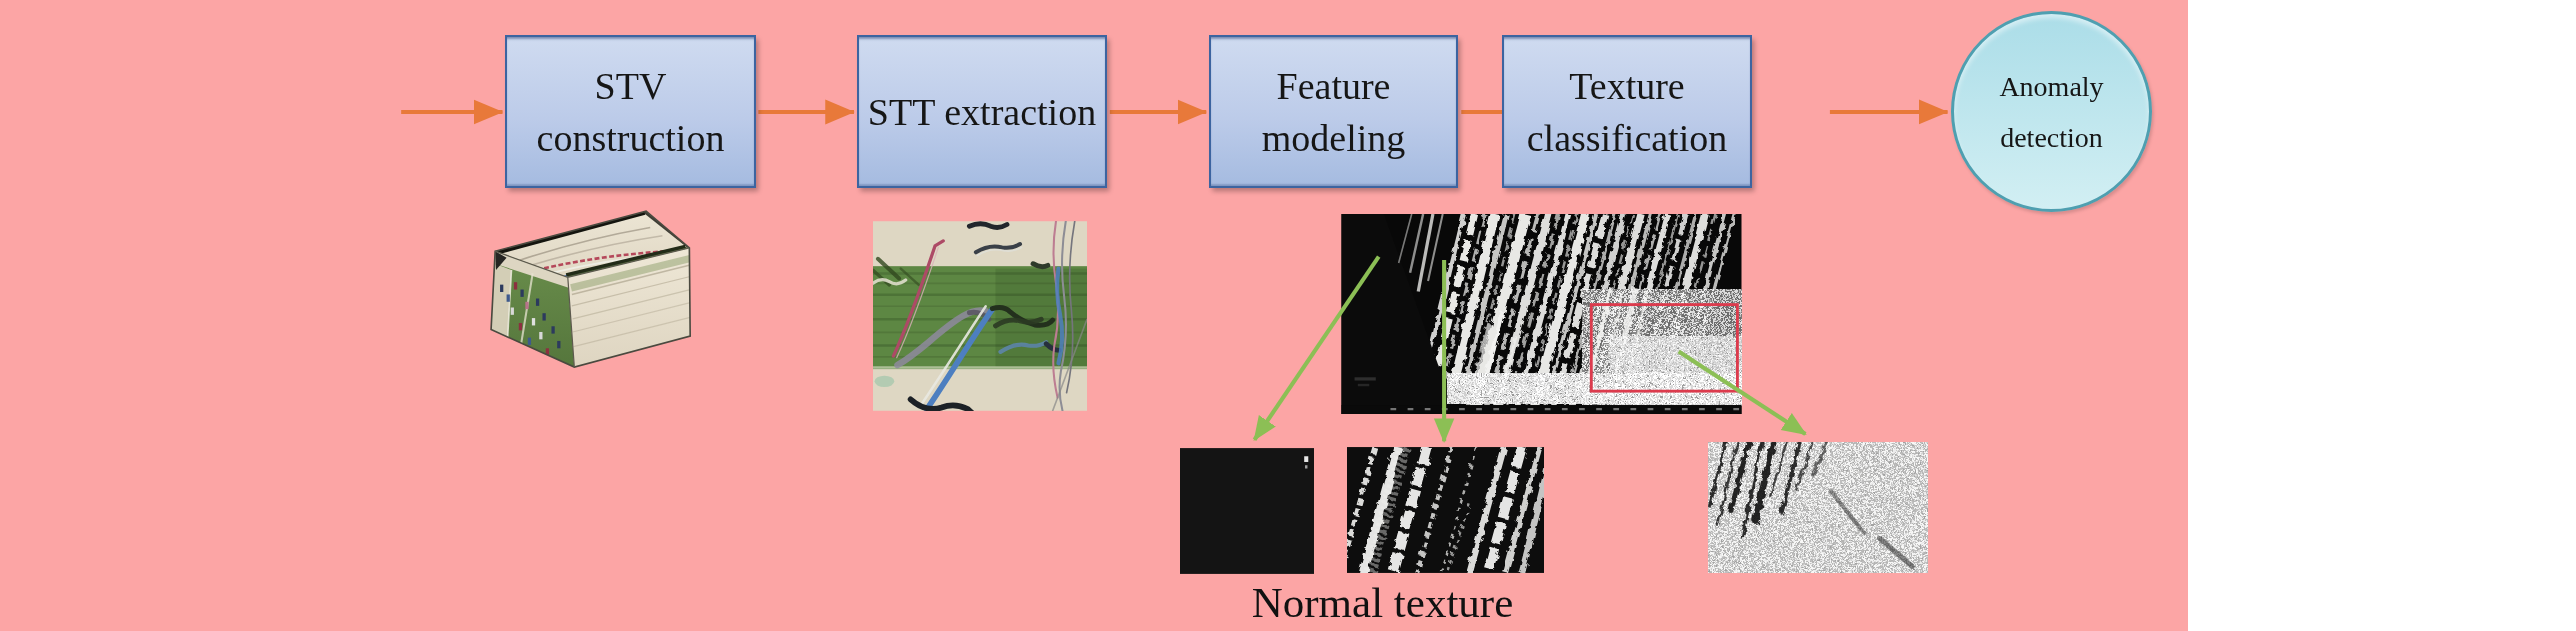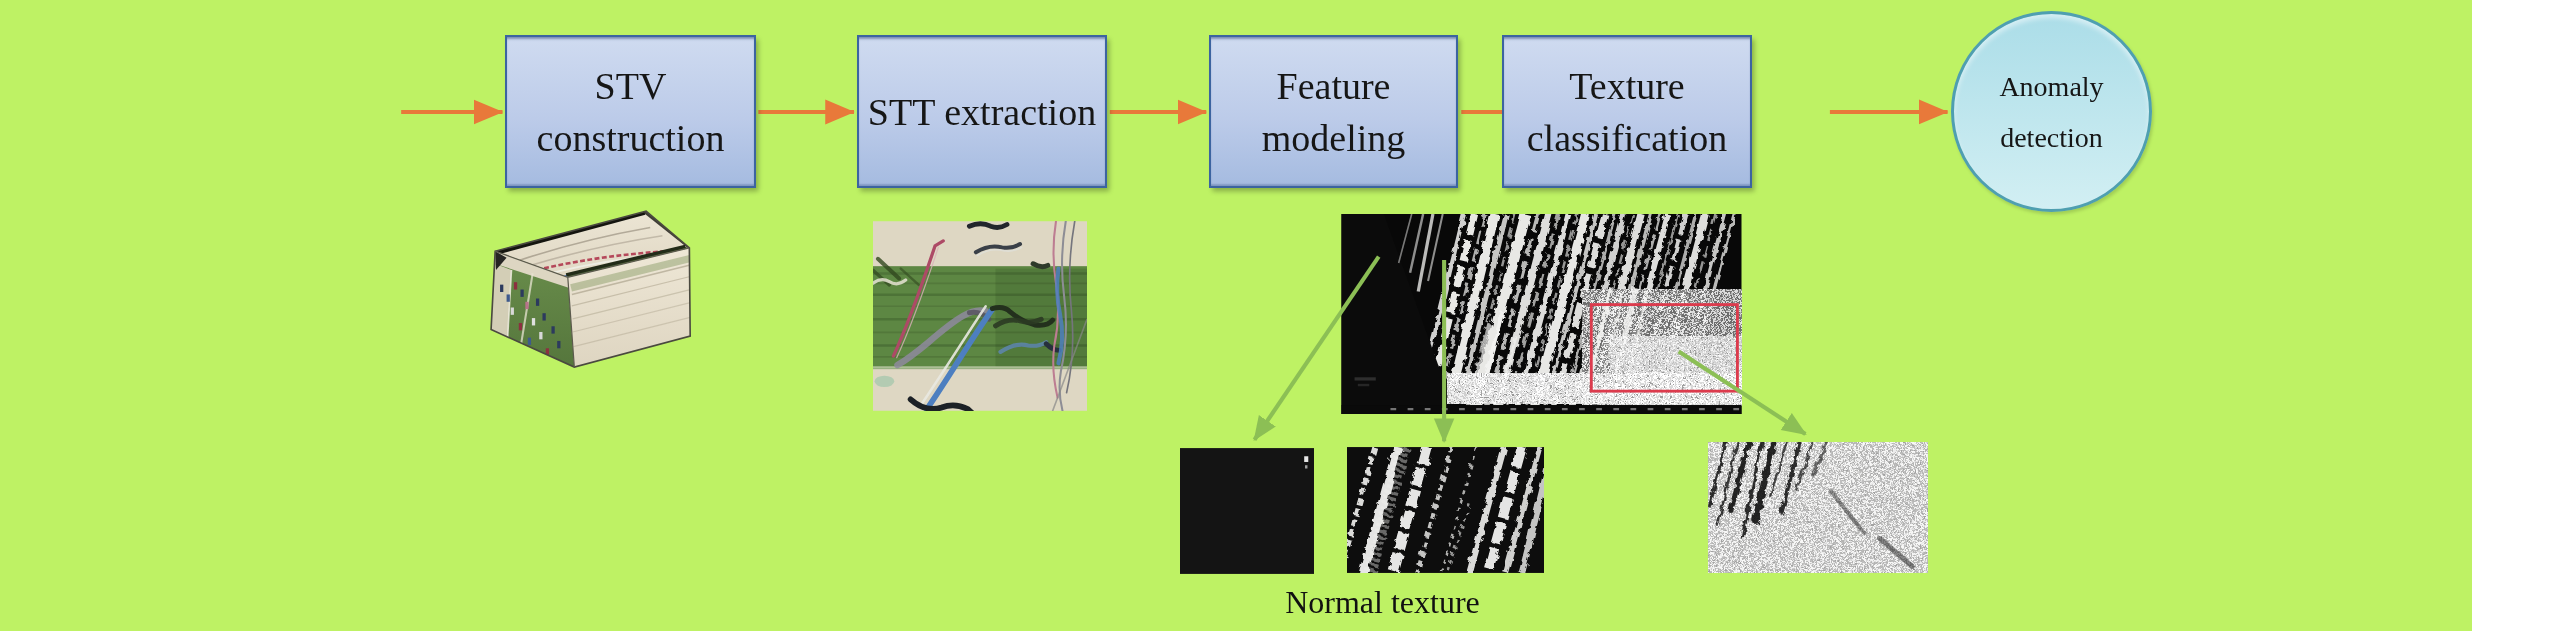--- a/index.html
+++ b/index.html
@@ -1,36 +1,36 @@
 <!DOCTYPE html>
 <html style="--flow-arrow: #E8793A; --annotation-arrow: #8CBF55; --highlight-box: #DC3B4D; --box-border: #3C64A0; --box-fill-top: #CFDBF0; --box-fill-bottom: #A5BBE0; --circle-border: #4F9FB0; --circle-fill-top: #ABDDE8; --circle-fill-bottom: #D2EFF3; --label-text: #161616;font-size:13px"><head>
 <meta charset="utf-8">
 <style>
   html,body{margin:0;padding:0;background:#ffffff;}
-  .canvas{position:relative;width:2472px;height:631px;background:#bef264;overflow:hidden;
+  .canvas{position:relative;width:2188px;height:631px;background:#fca5a5;overflow:hidden;
           font-family:"Liberation Serif",serif;}
   
   .node{position:absolute;display:flex;align-items:center;justify-content:center;
         text-align:center;color:var(--label-text,#161616);box-sizing:border-box;z-index:6;}
   .node.box{top:35px;height:153px;
         border:2.5px solid var(--box-border,#3C64A0);
         background:linear-gradient(180deg,var(--box-fill-top,#CFDBF0) 0%,#BCCBE9 55%,var(--box-fill-bottom,#A5BBE0) 100%);
         box-shadow:inset 0 3.3px 2.5px -1.6px rgba(25,50,110,.5), inset 0 -2.5px 1.6px -0.8px rgba(25,50,110,.28), 3.3px 4.1px 4.9px rgba(0,0,0,.28);
         font-size:38px;line-height:52px;}
   .node.circle{left:1951px;top:11.4px;width:201px;height:201px;border-radius:50%;
         border:3.3px solid var(--circle-border,#4F9FB0);
         background:linear-gradient(180deg,var(--circle-fill-top,#ABDDE8) 0%,var(--circle-fill-bottom,#D2EFF3) 100%);
         box-shadow:inset 0 4.1px 4.9px rgba(255,255,255,.5), 1.6px 2.5px 3.3px rgba(0,0,0,.15);
         font-size:28px;line-height:51px;}
   #node-0{left:505px;width:251px;}
   #node-1{left:857px;width:250px;}
   #node-2{left:1209px;width:249px;}
   #node-3{left:1502px;width:250px;}
   .caption{position:absolute;top:579px;width:409px;text-align:center;
-           font-size:32px;line-height:47px;color:#111;z-index:6;}
+           font-size:43px;line-height:47px;color:#111;z-index:6;}
   #caption-normal{left:1178px;}
   #caption-abnormal{left:1627px;}
   .imgsvg{position:absolute;z-index:2;}
   #edges{position:absolute;left:0;top:0;z-index:5;pointer-events:none;}
 </style>
 </head>
 <body>
 
 <div class="canvas">
 

